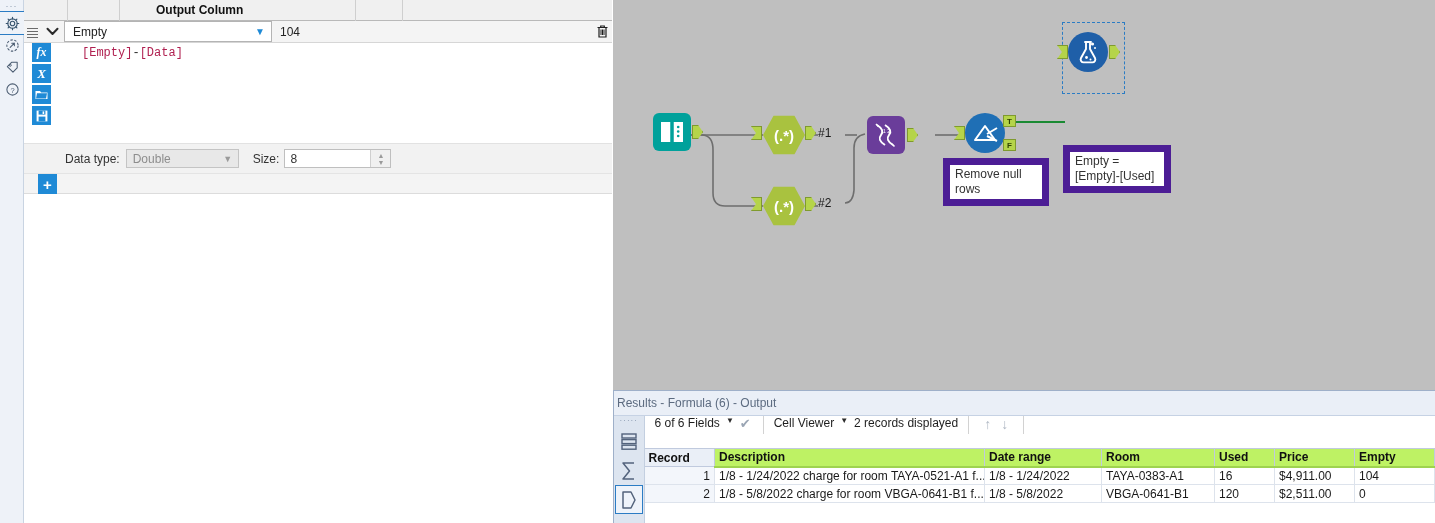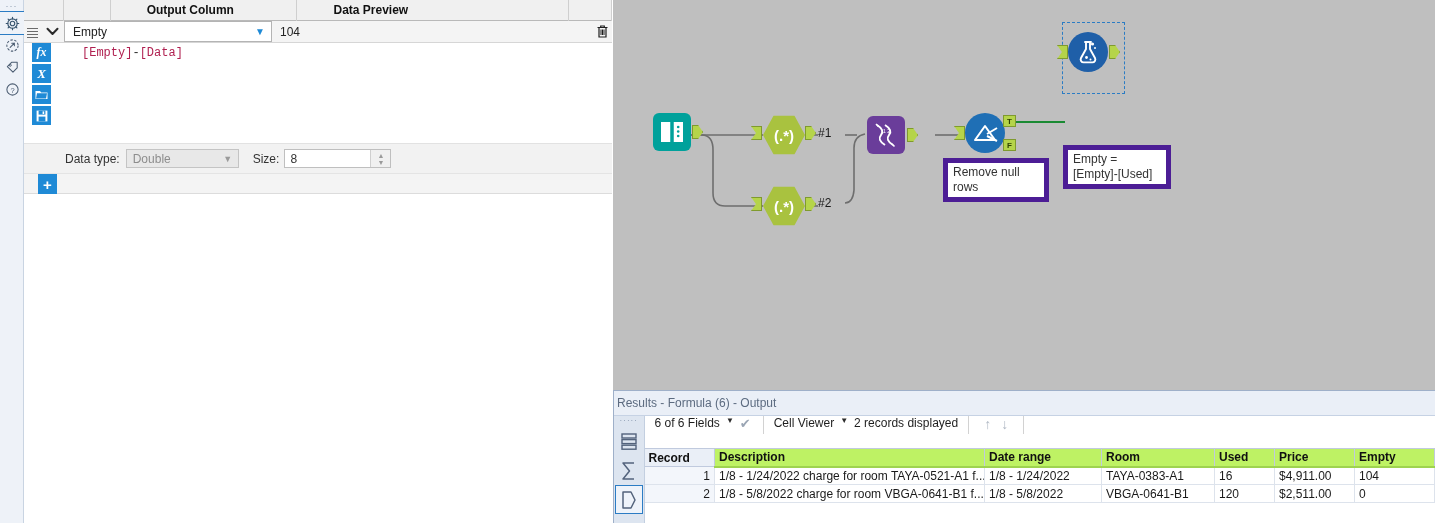--- a/index.html
+++ b/index.html
@@ -198,21 +198,21 @@
   .port-tf {
     position:absolute; width:13px; height:12px; background:#b5d44a;
     border:1px solid #7f9a2e; font-size:8px; color:#2e4000;
     display:flex; align-items:center; justify-content:center; font-weight:bold;
   }
   .conn-label {
     position:absolute; font-size:12px; color:#1a1a1a;
     font-family:"Liberation Sans", sans-serif;
   }
   .annot {
-    position:absolute; background:#ffffff; border:5px solid #4c1d95;
+    position:absolute; background:#ffffff; border:7px solid #4c1d95;
     font-size:12px; color:#333; padding:2px 5px; line-height:15px;
   }
   #sel-box {
     position:absolute; border:1px dashed #2b7cc4; background:transparent;
   }
 
   
   #results {
     position:absolute; left:613px; top:390px;
     width:822px; height:133px;
@@ -301,21 +301,20 @@
       </div>
     </div>
 
     <div id="cfg-leftfill"></div>
     <div id="cfg-colfill"></div>
 
     <div id="cfg-header">
       <div class="hcell" id="hc-grip"></div>
       <div class="hcell" id="hc-chev"></div>
       <div class="hcell" id="hc-out">Output Column</div>
-      <div class="hcell" id="hc-prev">Data Preview</div>
       <div class="hcell" id="hc-del"></div>
     </div>
 
     <div id="field-row">
       <div id="fr-grip">
           <i></i>
         </div>
       <div id="fr-chev">
         <svg width="13" height="9" viewBox="0 0 13 9">
             <path d="M1.5 1.8 L6.5 7 L11.5 1.8" fill="none" stroke="#2b2b2b" stroke-width="2" stroke-linecap="round" stroke-linejoin="round"></path>

